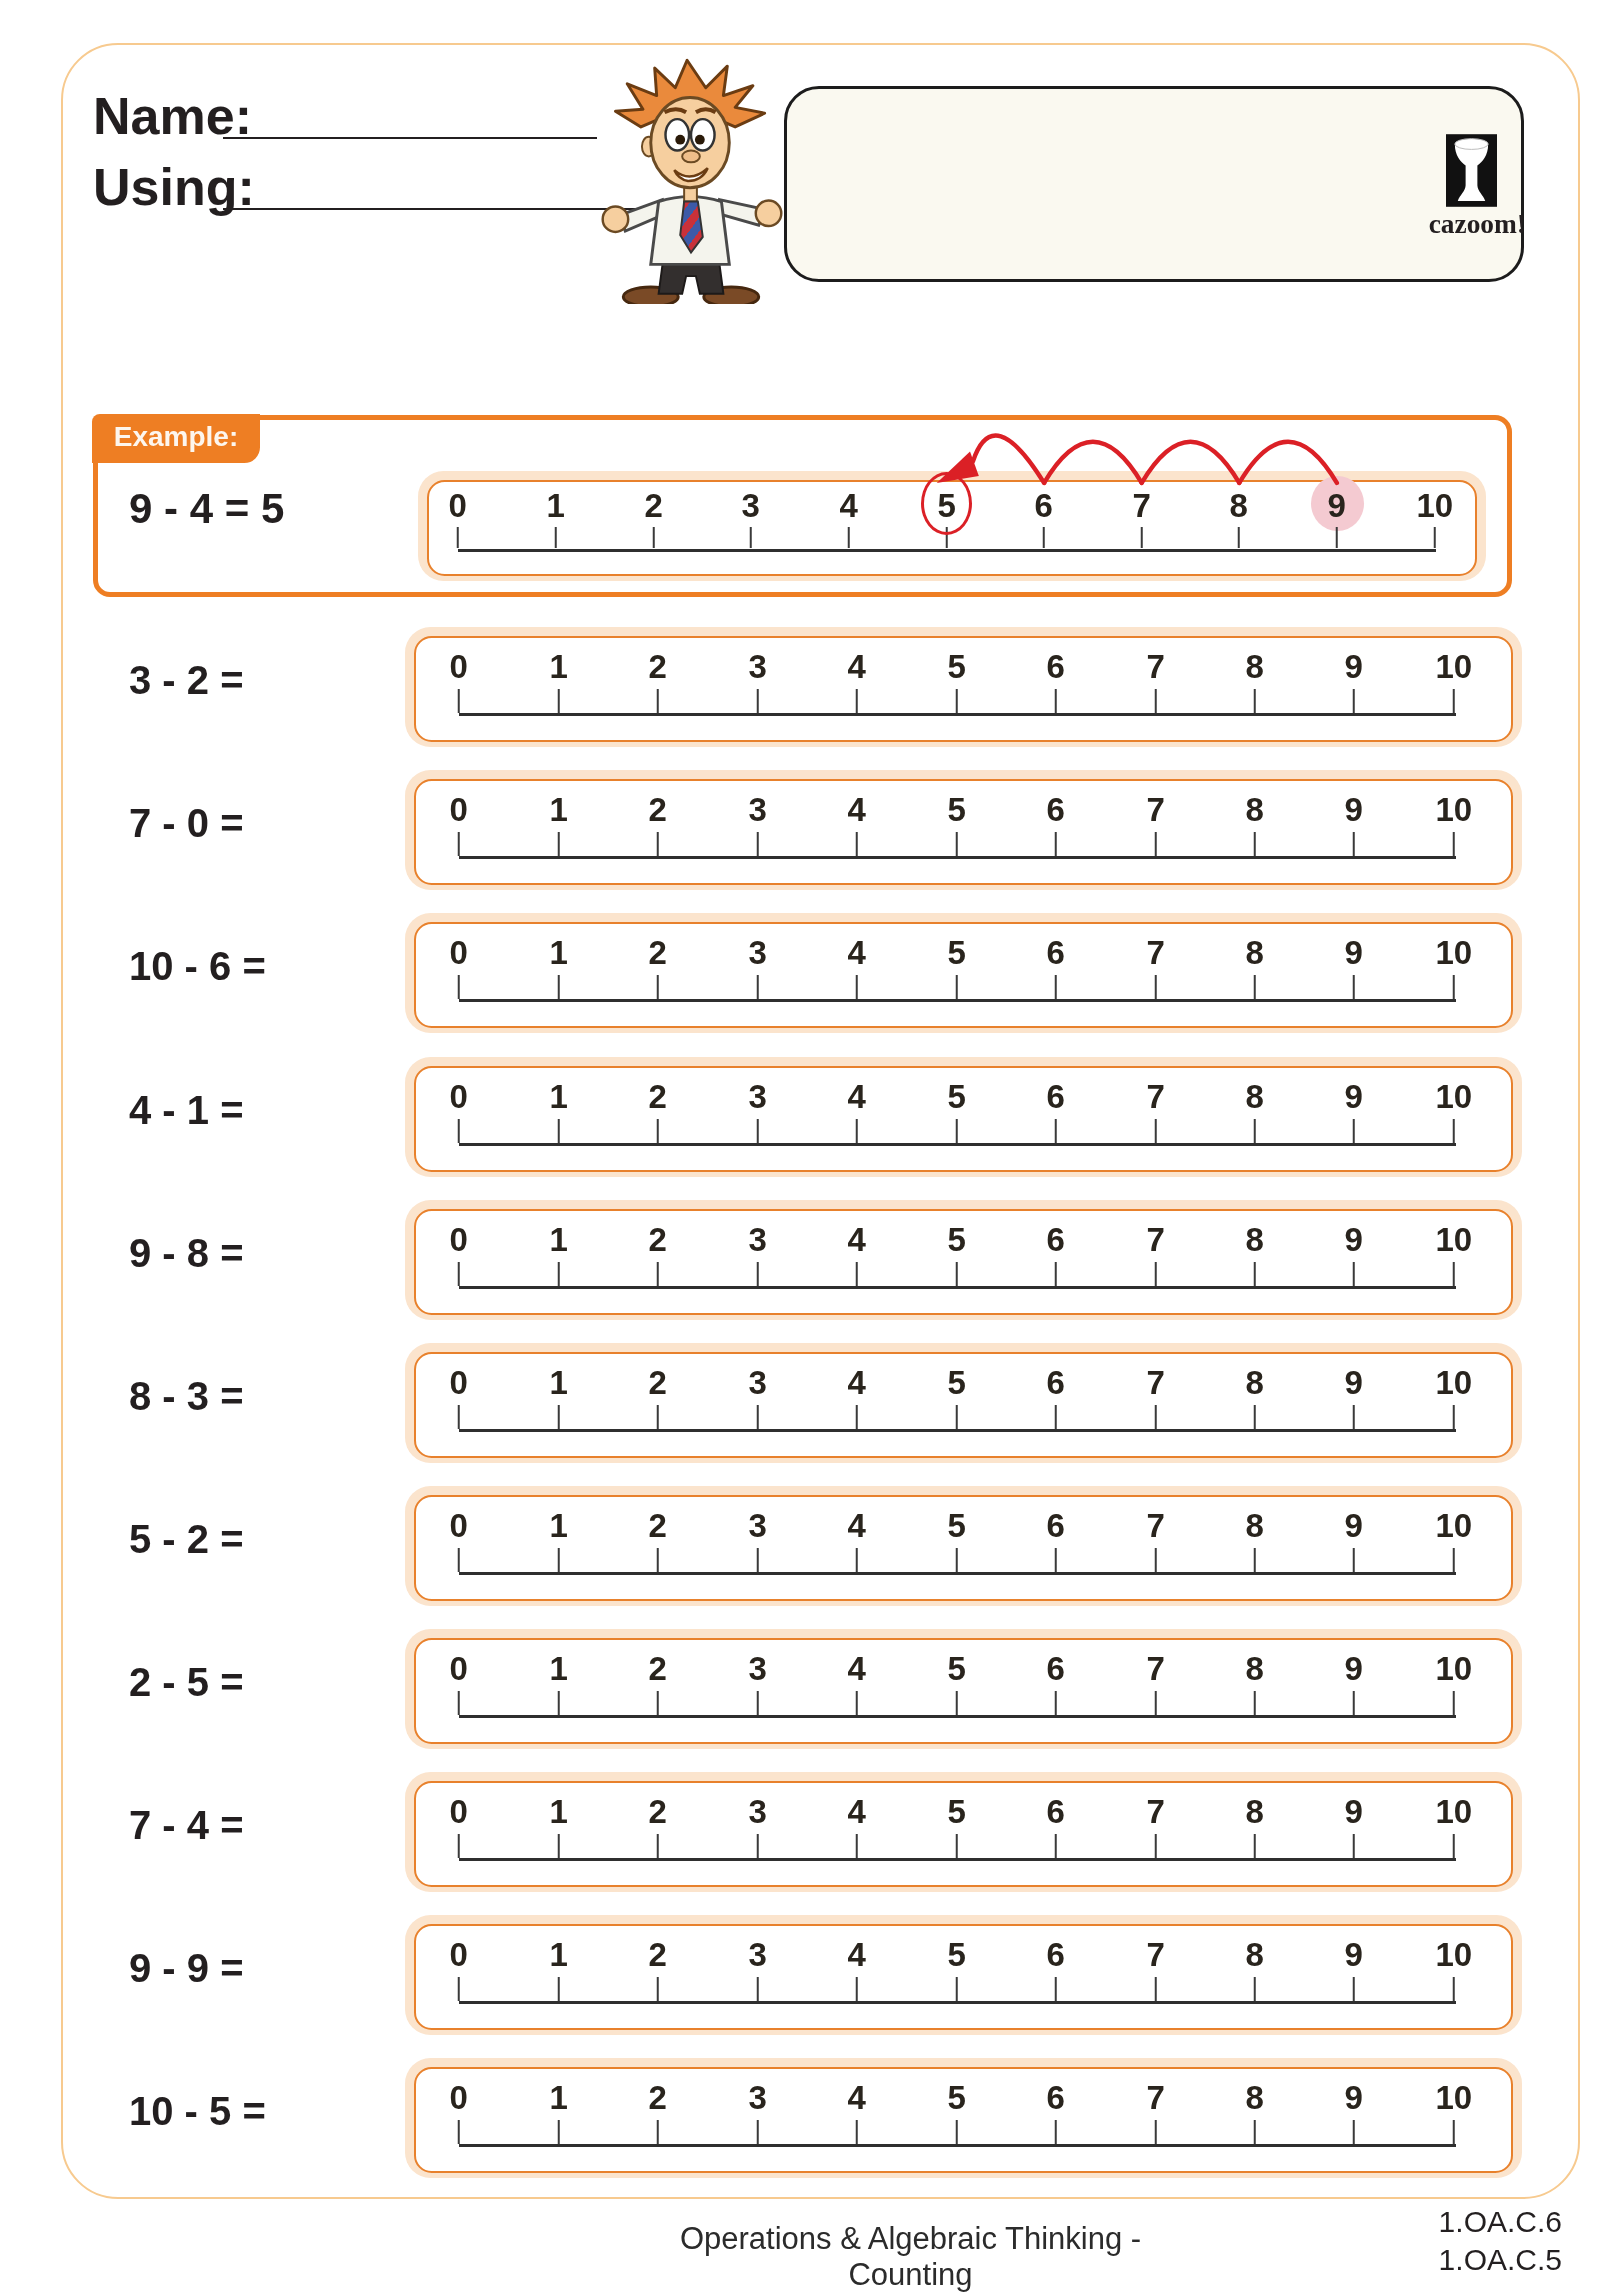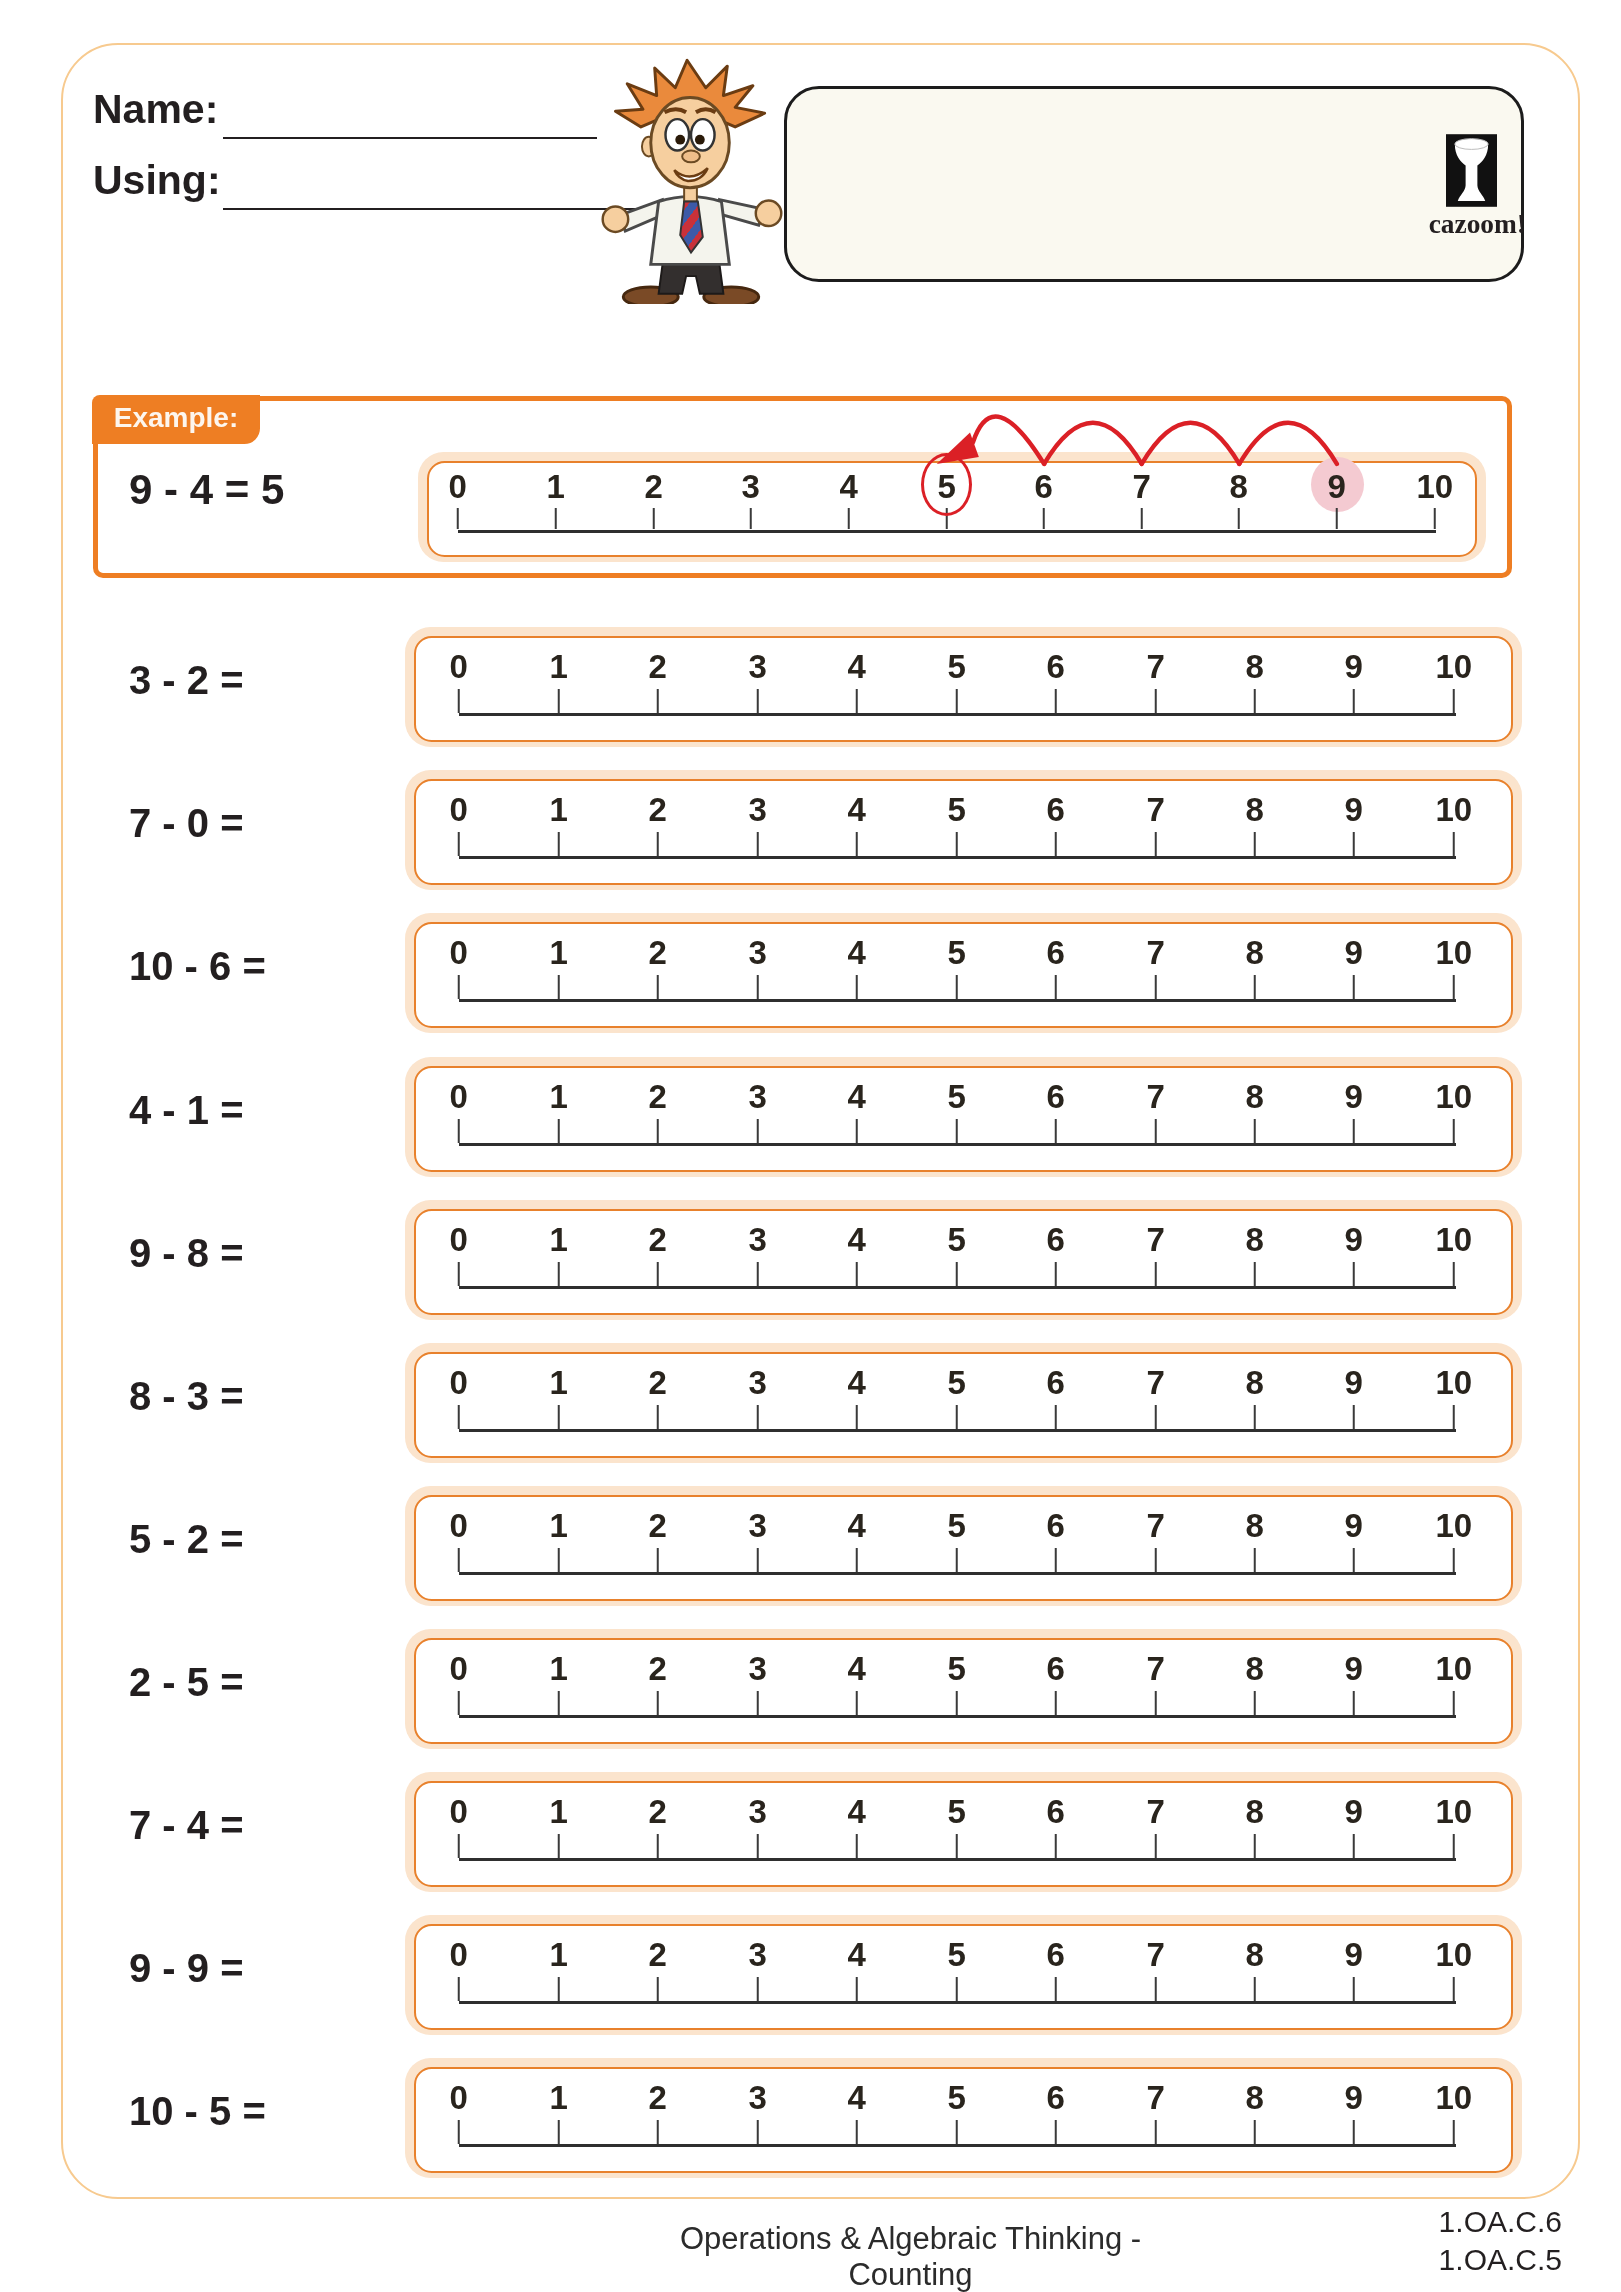--- a/index.html
+++ b/index.html
@@ -2,40 +2,40 @@
 <html style="--accent: #EE7E23; --nl_border: #E8812C; --halo: #FBE4CD; --page_border: #F7CA8F; --red: #DB2026; --pink: #F4CAD1; --ink: #231F20; --link: #3A4CA4;"><head>
 <meta charset="utf-8">
 <style>
   html,body{margin:0;padding:0;background:#fff;}
   body{width:1621px;height:2293px;font-family:"Liberation Sans","DejaVu Sans",sans-serif;color:#231F20;}
   .page{position:relative;width:1621px;height:2293px;background:#fff;overflow:hidden;}
   .page-border{position:absolute;left:61px;top:43px;width:1515px;height:2152px;
     border:2.9px solid var(--page_border,#F7CA8F);border-radius:57px;}
 
   
-  .field-label{position:absolute;font-size:41px;font-weight:bold;}
+  .field-label{position:absolute;font-size:52px;font-weight:bold;}
   .name-label{left:93px;top:86px;}
   .date-label{left:93px;top:157px;}
   .write-line{position:absolute;height:2px;background:#231F20;}
   .name-line{left:223px;top:137px;width:374px;}
   .date-line{left:223px;top:208px;width:412px;}
   .character{position:absolute;left:586px;top:51px;width:211px;height:253px;}
 
   .title-box{position:absolute;left:784px;top:86px;width:740px;height:196px;background:#FAF9F0;
     border:3.4px solid #1c1c1c;border-radius:35px;box-sizing:border-box;}
   .title-text{position:absolute;left:29px;top:39px;font-size:46px;font-weight:bold;line-height:57px;white-space:nowrap;}
   .logo{position:absolute;left:629px;top:45px;width:110px;text-align:right;}
   .logo svg{display:block;margin:0 auto;}
   .logo-text{font-family:"Liberation Serif","DejaVu Serif",serif;font-weight:bold;font-size:27.4px;margin-top:2px;white-space:nowrap;}
 
   .instruction{position:absolute;left:93px;top:349px;font-size:36px;font-weight:bold;}
 
   
-  .example-box{position:absolute;left:93px;top:396px;width:1419px;height:182px;box-sizing:border-box;
-    border:5.9px solid var(--accent,#EE7E23);border-radius:10px;}
+  .example-box{position:absolute;left:93px;top:415px;width:1419px;height:182px;box-sizing:border-box;
+    border:5.9px solid var(--accent,#EE7E23);border-radius:17px;}
   .example-tab{position:absolute;left:-5.9px;top:-5.9px;background:var(--accent,#EE7E23);color:#FDF6EE;
     font-size:28px;font-weight:bold;padding:6.9px 21.6px 9.8px 21.6px;border-radius:7.8px 0 15.7px 0;z-index:3;}
   .example-equation{position:absolute;left:31px;top:65px;font-size:42px;font-weight:bold;}
   .example-nl{left:320px;top:51px;width:1068px;height:110px;}
   .example-arcs{position:absolute;left:0;top:0;z-index:2;pointer-events:none;}
 
   
   .nl-halo{position:absolute;background:var(--halo,#FBE4CD);border-radius:25.5px;padding:8.8px;box-sizing:border-box;}
   .nl-box{position:relative;height:100%;background:#fff;border:2.9px solid var(--nl_border,#E8812C);border-radius:17.6px;}
   .nl-num{position:absolute;top:9.8px;transform:translateX(-50%);font-size:33px;font-weight:bold;color:#29241D;z-index:1;}

